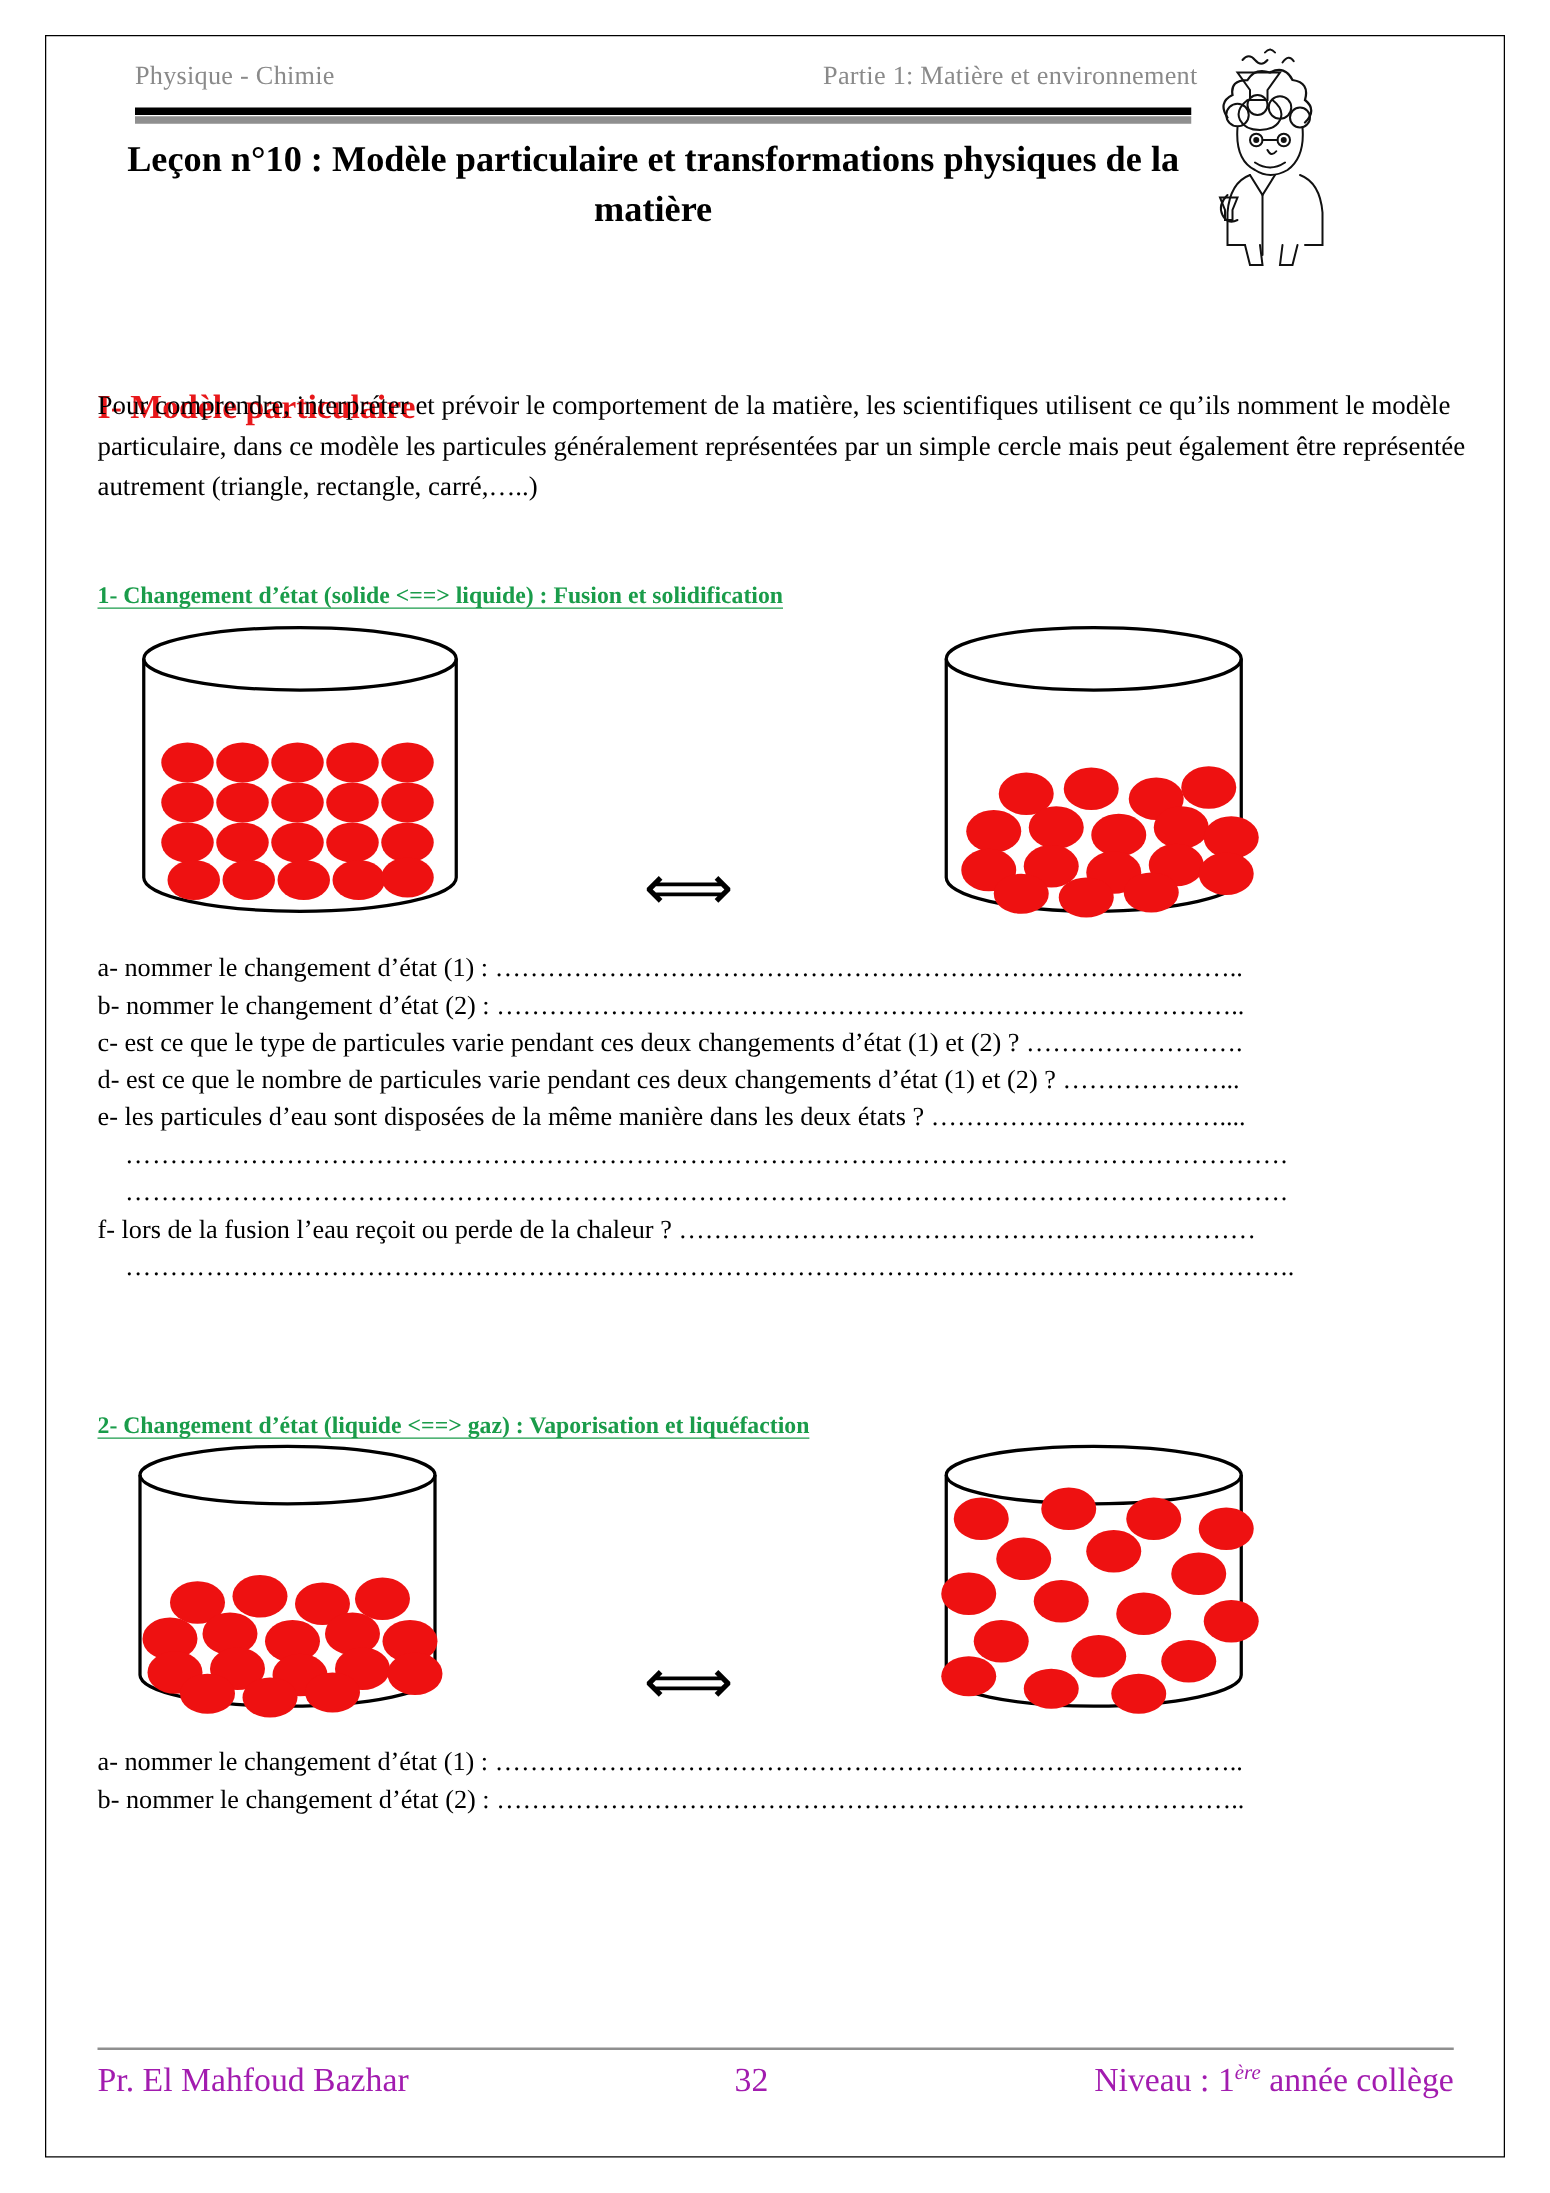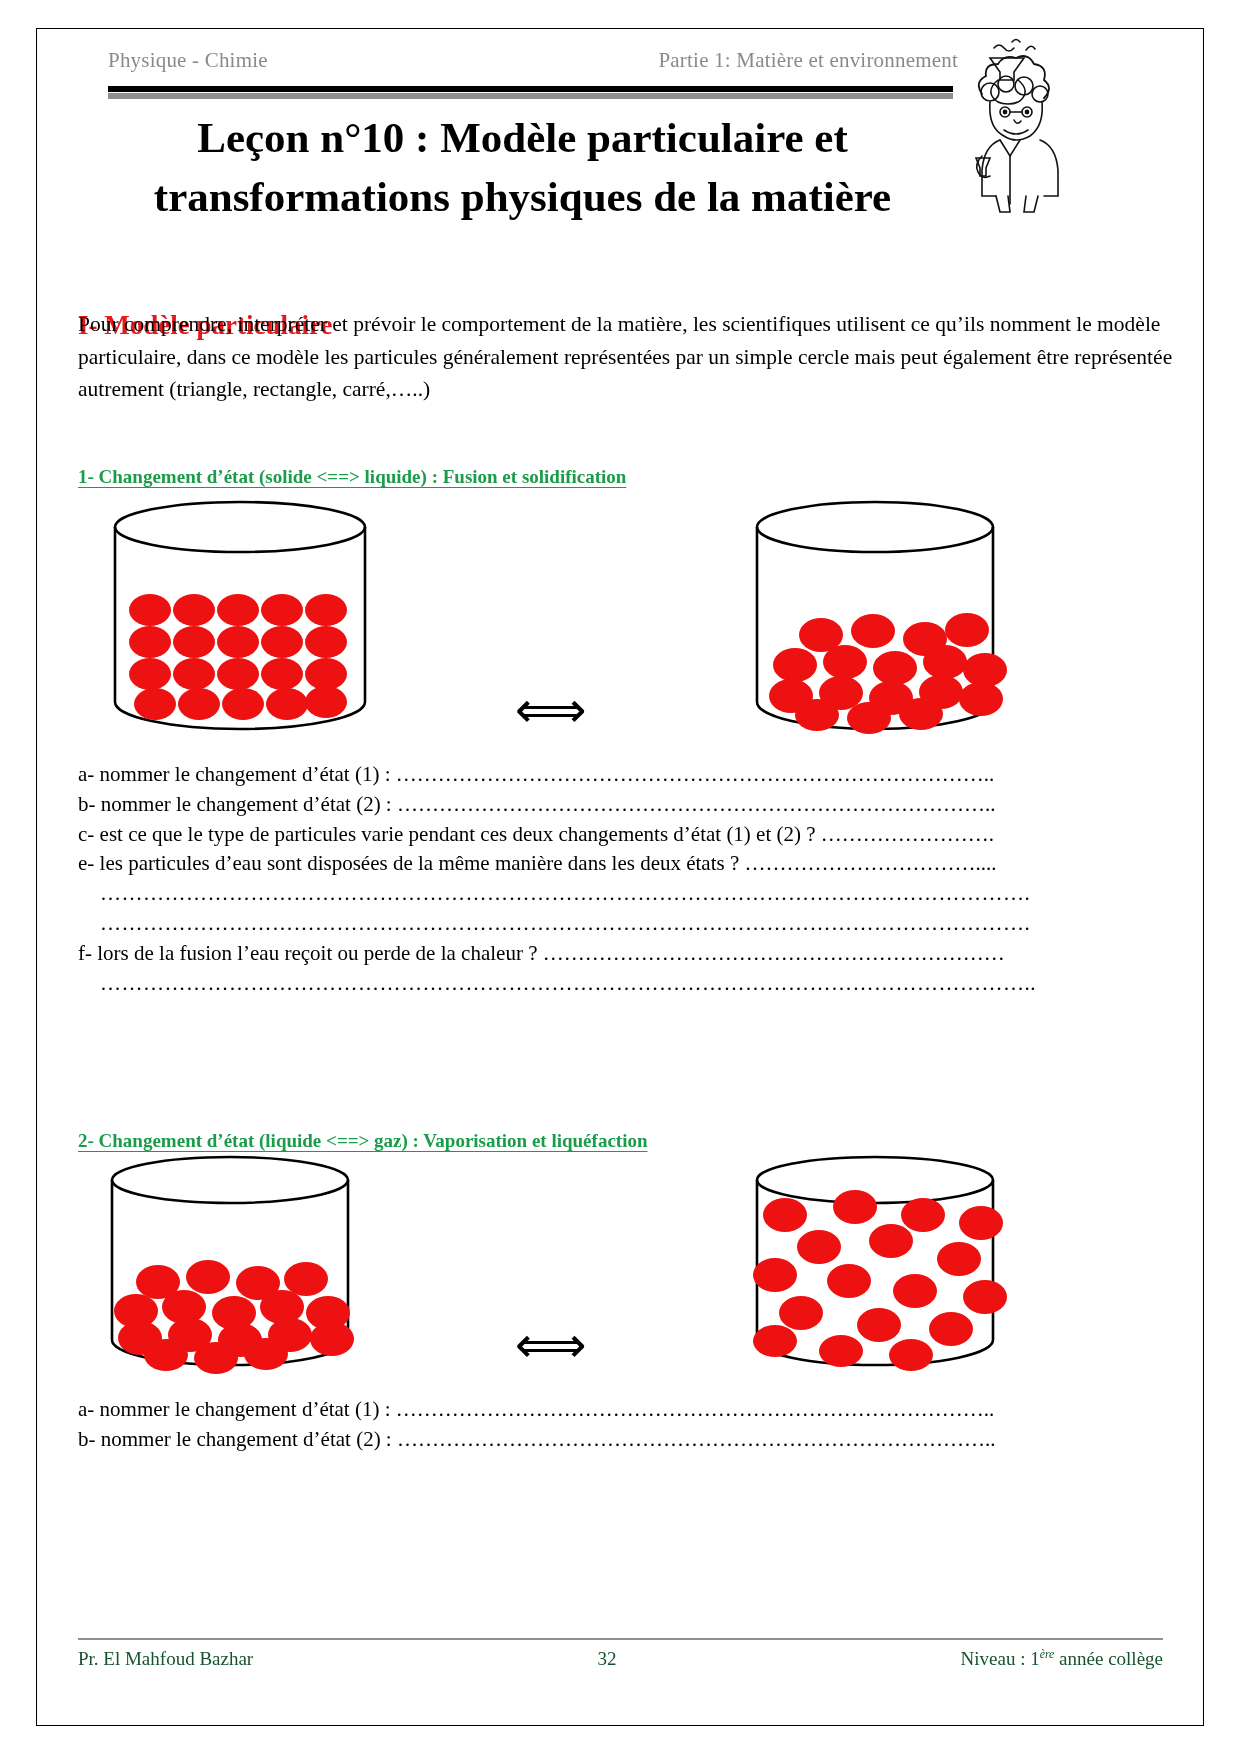--- a/index.html
+++ b/index.html
@@ -62,21 +62,21 @@
     width: 120px;
     height: 180px;
   }
   
   .doc-title {
     position: absolute;
     left: 95px;
     top: 108px;
     width: 855px;
     text-align: center;
-    font-size: 43px;
+    font-size: 29px;
     line-height: 1.38;
     color: #000;
     font-family: "Liberation Serif", "DejaVu Serif", serif;
   }
   
   .h-red {
     position: absolute;
     color: #e8171a;
     font-weight: bold;
     font-size: 27px;
@@ -143,22 +143,22 @@
     background: #8f8f8f;
   }
   .footer {
     position: absolute;
     left: 78px;
     top: 1648px;
     width: 1085px;
     display: flex;
     justify-content: space-between;
     align-items: flex-end;
-    color: #14532d;
-    font-size: 19px;
+    color: #a21caf;
+    font-size: 27px;
   }
   .footer .center { flex: 0 0 auto; }
   sup { font-size: .62em; vertical-align: super; font-style: italic; }
 </style>
 </head>
 <body>
 
 <div class="page">
 
   <div class="page-border"></div>
@@ -272,20 +272,21 @@
           <ellipse cx="124" cy="218" rx="22" ry="16"></ellipse>
         <ellipse cx="176" cy="214" rx="22" ry="16"></ellipse>
       </g>
     </svg>
   </div>
 
   <div class="qblock" id="q-block-1">
     <div class="qline">a- nommer le changement d’état (1) : …………………………………………………………………………..</div>
     <div class="qline">b- nommer le changement d’état (2) : …………………………………………………………………………..</div>
     <div class="qline">c- est ce que le type de particules varie pendant ces deux changements d’état (1) et (2) ? …………………….</div>
+    <div class="qline">d- est ce que le nombre de particules varie pendant ces deux changements d’état (1) et (2) ? ………………...</div>
     <div class="qline">e- les particules d’eau sont disposées de la même manière dans les deux états ? ……………………………....</div>
     <div class="qline dots" style="padding-left:22px">………………………………………………………………………………………………………………….</div>
     <div class="qline dots" style="padding-left:22px">………………………………………………………………………………………………………………….</div>
     <div class="qline">f- lors de la fusion l’eau reçoit ou perde de la chaleur ? …………………………………………………………</div>
     <div class="qline dots" style="padding-left:22px">…………………………………………………………………………………………………………………..</div>
   </div>
 
   <h3 class="h-green" id="sub2-heading">2- Changement d’état (liquide &lt;==&gt;  gaz) : Vaporisation et liquéfaction</h3>
 
   <div class="figure-row" id="figure-2">

